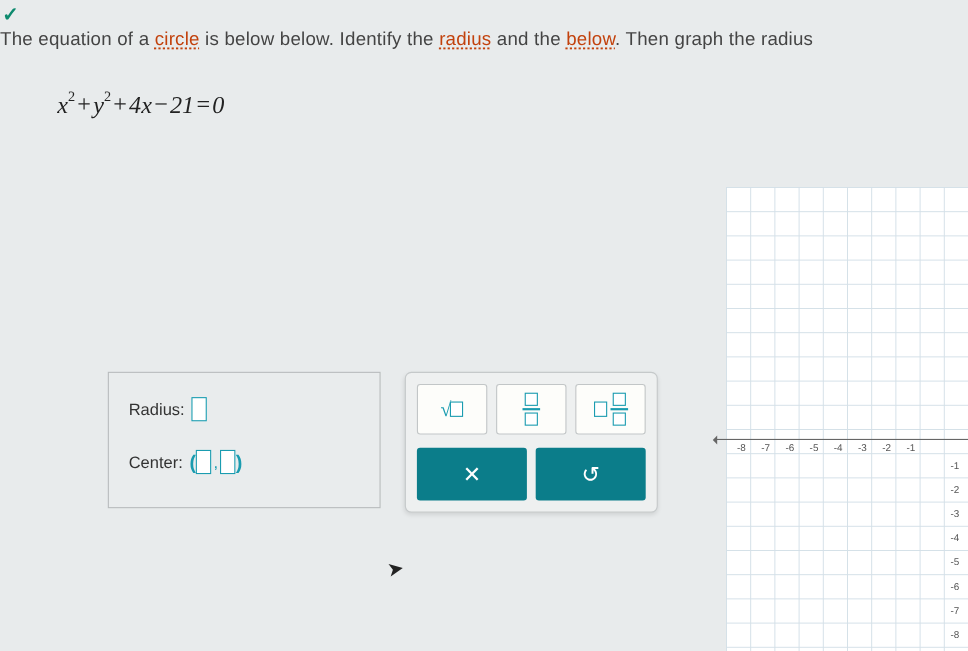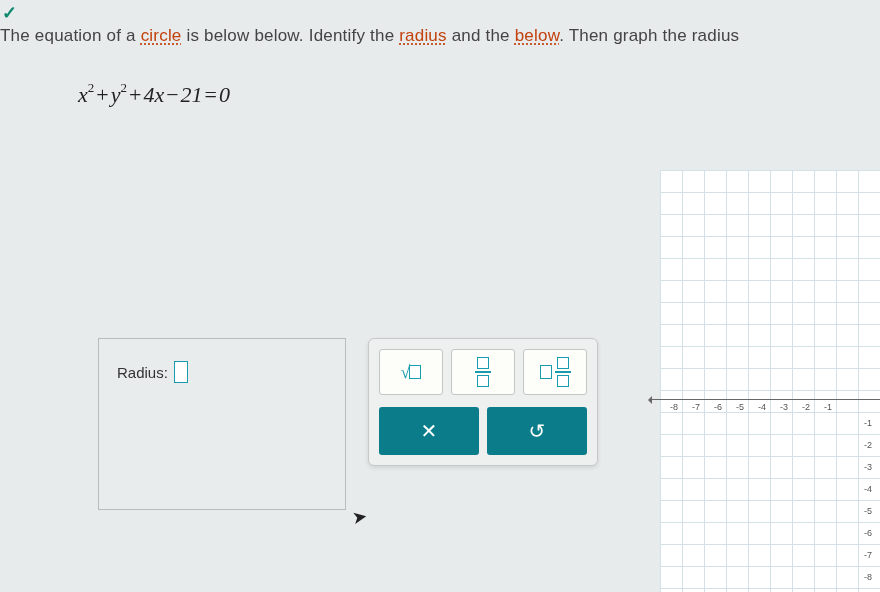--- a/index.html
+++ b/index.html
@@ -35,30 +35,29 @@
     text-underline-offset: 3px;
   }
   .equation {
     position: absolute;
     top: 82px;
     left: 52px;
     font-family: "Times New Roman", serif;
     font-style: italic;
     font-size: 22px;
     color: #222;
-    margin-left: 26px;
   }
   .equation sup { font-size: 13px; font-style: normal; position: relative; top:-2px;}
   .equation .op { font-style: normal; padding: 0 2px;}
   .answer-panel {
     position: absolute;
     top: 338px;
     left: 98px;
     width: 248px;
-    height: 172px;
+    height: 124px;
     border: 1px solid #b8bcbd;
     background: rgba(255,255,255,0.05);
     padding: 22px 18px;
     text-align: right;
   }
   .ans-row { display:flex; align-items:center; margin-bottom: 26px; font-size:15px; color:#333;}
   .ans-label { margin-right: 6px; }
   .input-box {
     display:inline-block;
     width: 14px;
@@ -163,20 +162,28 @@
 </div>
 
 <div class="equation">
   x<sup>2</sup><span class="op">+</span>y<sup>2</sup><span class="op">+</span>4x<span class="op">−</span>21<span class="op">=</span>0
 </div>
 
 <div class="answer-panel">
   <div class="ans-row">
     <span class="ans-label">Radius:</span>
     <span class="input-box"></span>
+  </div>
+  <div class="ans-row" style="margin-bottom:0;">
+    <span class="ans-label">Center:</span>
+    <span class="paren">(</span>
+    <span class="input-box"></span>
+    <span class="comma">,</span>
+    <span class="input-box"></span>
+    <span class="paren">)</span>
   </div>
 </div>
 
 <div class="tool-panel">
   <div class="tool-row">
     <div class="tool-btn">
       <span class="sqrt-glyph">√<span class="radicand"></span></span>
     </div>
     <div class="tool-btn">
       <span class="frac">

